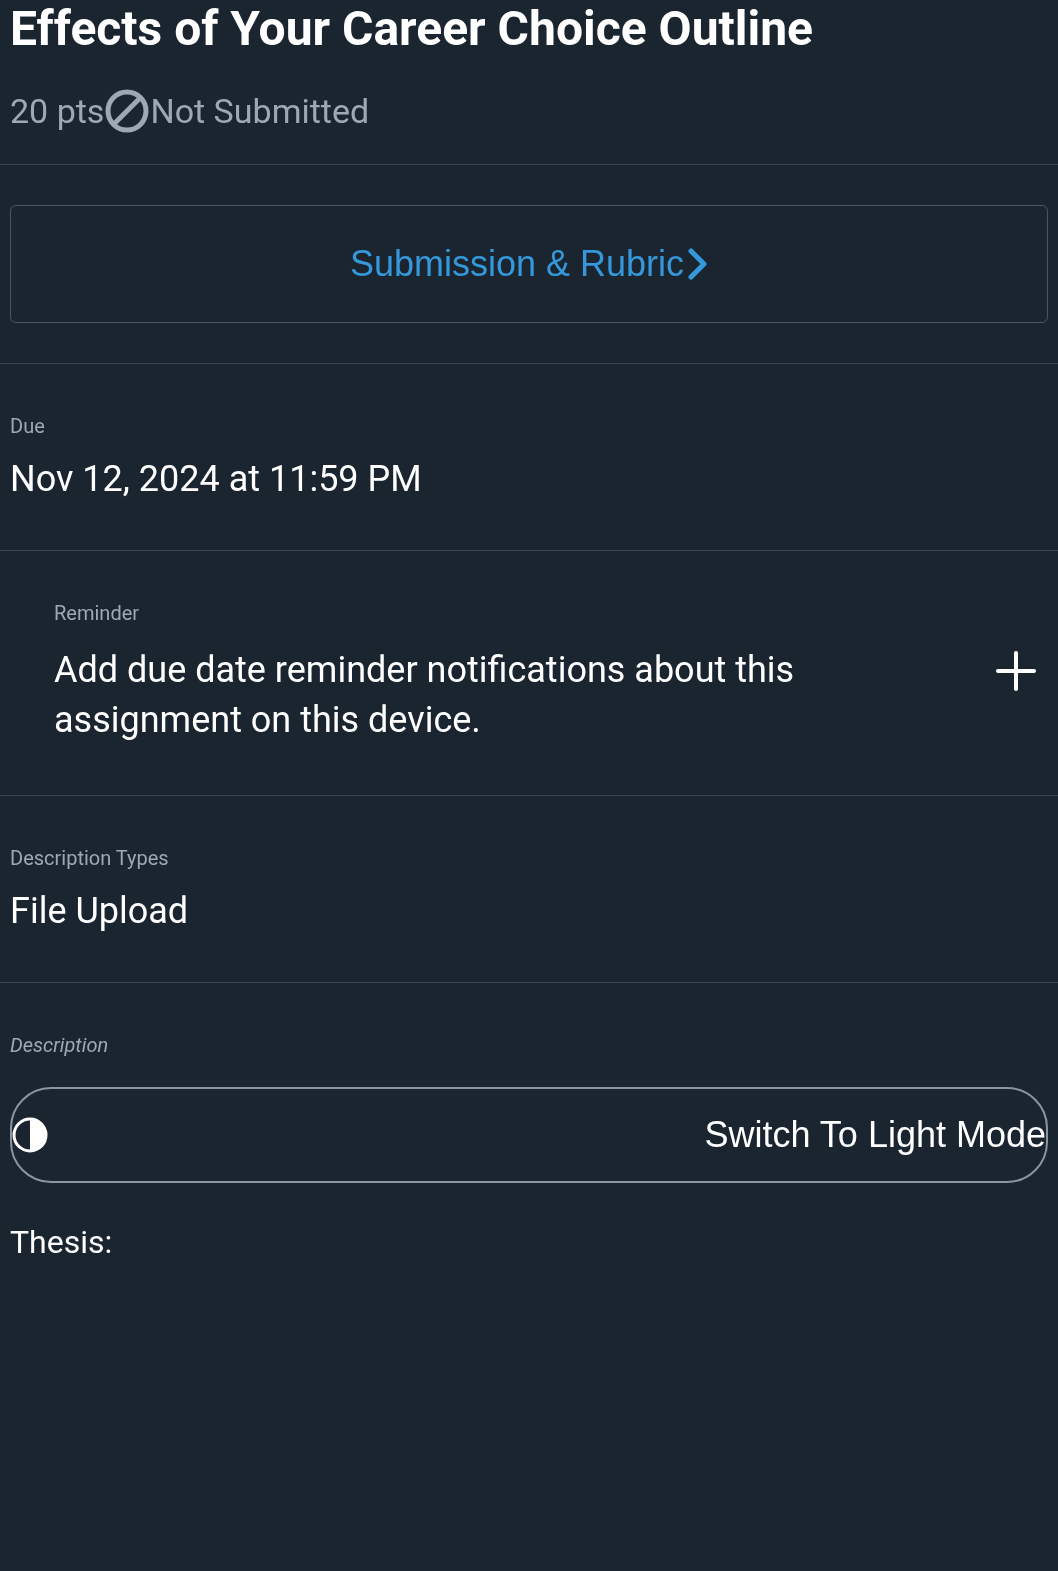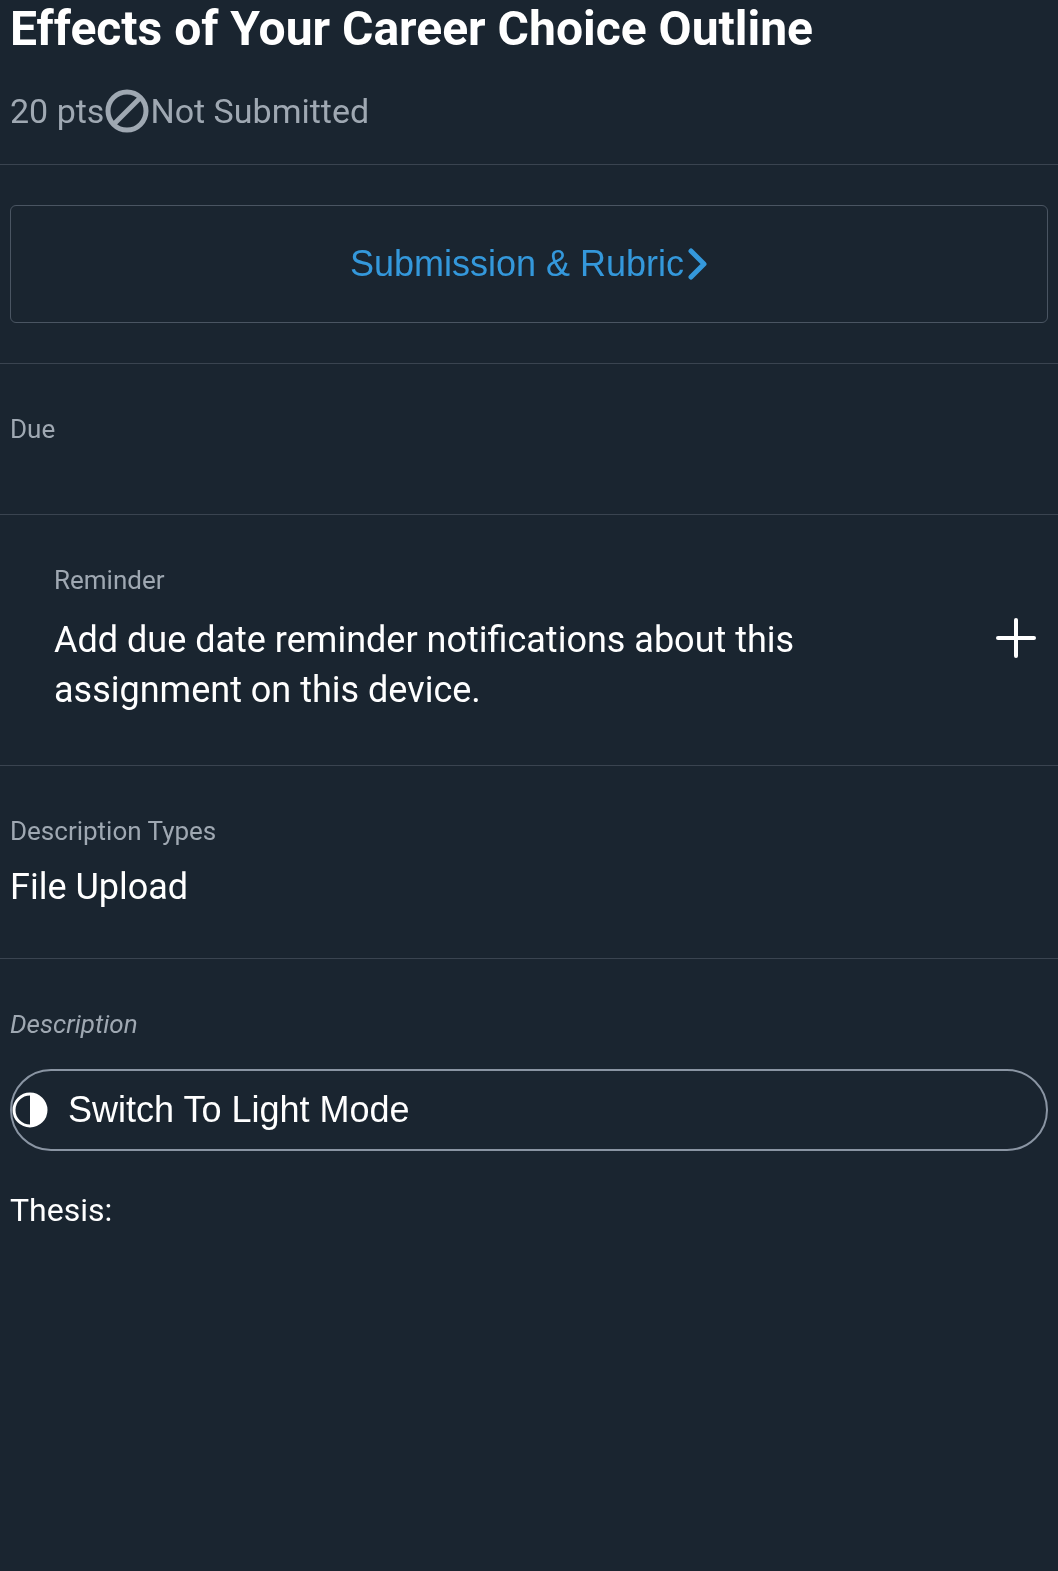--- a/index.html
+++ b/index.html
@@ -66,21 +66,21 @@
       cursor: pointer;
     }
     .chevron-icon {
       display: inline-flex;
       align-items: center;
     }
     .section {
       padding: 50px 10px;
     }
     .section-label {
-      font-size: 26px;
+      font-size: 20px;
       color: #9fa8b2;
       font-weight: 400;
       margin-bottom: 20px;
     }
     .section-value {
       font-size: 36px;
       color: #ffffff;
       font-weight: 400;
     }
     .reminder-section {
@@ -105,30 +105,30 @@
       border: none;
       cursor: pointer;
       padding: 10px;
       display: flex;
       align-items: center;
       justify-content: center;
     }
     .theme-button {
       width: calc(100% - 20px);
       margin: 30px 10px 40px 10px;
-      height: 82px;
+      height: 96px;
       border: 2px solid #8a95a3;
       border-radius: 41px;
       background: transparent;
       color: #ffffff;
       font-size: 36px;
       font-weight: 500;
       display: flex;
       align-items: center;
-      justify-content: flex-start;
+      justify-content: space-between;
       gap: 20px;
       cursor: pointer;
     }
     .contrast-icon {
       display: inline-flex;
       align-items: center;
     }
     .thesis-text {
       padding: 0 10px;
       font-size: 32px;
@@ -163,20 +163,21 @@
         <path d="M3 3 L16 16 L3 29" stroke="#3498db" stroke-width="5" stroke-linecap="round" stroke-linejoin="round"></path>
       </svg>
     </span>
   </button>
 </div>
 
 <div class="divider"></div>
 
 <div class="section">
   <div class="section-label">Due</div>
+  <div class="section-value">Nov 12, 2024 at 11:59 PM</div>
 </div>
 
 <div class="divider"></div>
 
 <div class="reminder-section">
   <div class="reminder-content">
     <div class="section-label">Reminder</div>
     <div class="reminder-text">Add due date reminder notifications about this assignment on this device.</div>
   </div>
   <button class="add-button">

